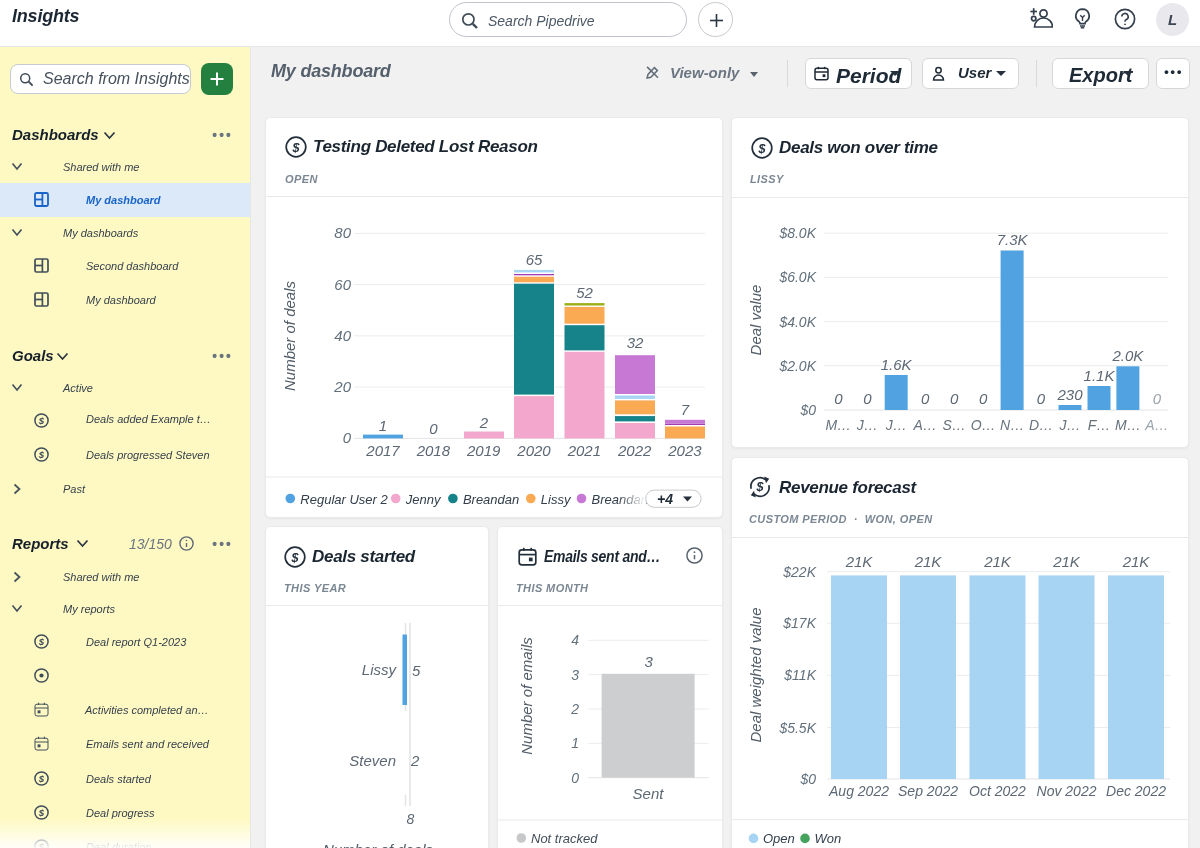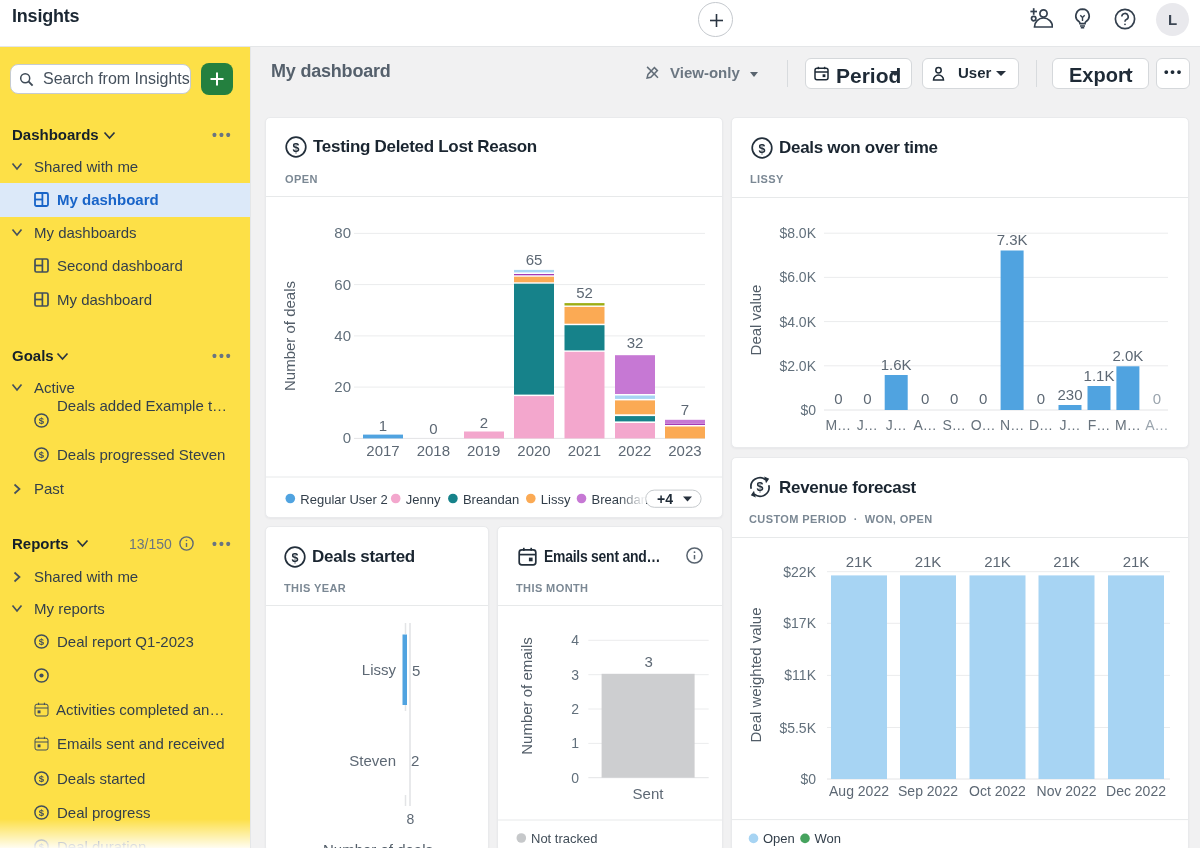--- a/index.html
+++ b/index.html
@@ -1,32 +1,32 @@
 <!DOCTYPE html>
 <html><head>
 <meta charset="utf-8">
 <style>
   * { margin:0; padding:0; box-sizing:border-box; }
   html,body { width:1200px; height:848px; overflow:hidden; font-family:"Liberation Sans", sans-serif; background:#fff; }
   .abs { position:absolute; }
-  #page { position:relative; width:1108px; height:848px; }
+  #page { position:relative; width:1108px; height:848px;font-style:italic; }
   
   #topbar { left:0; top:0; width:1200px; height:47px; background:#fff; border-bottom:1px solid #e4e6e8; z-index:3; }
   #tb-title { z-index:6; left:12px; top:6px; font-size:18px; font-weight:bold; color:#1b2733; letter-spacing:-0.2px; }
   #searchpill { z-index:6; left:449px; top:2px; width:238px; height:35px; border:1px solid #bfc4ca; border-radius:18px; background:#fff; }
   #searchpill span { position:absolute; left:38px; top:10px; font-size:14px; color:#4c5864; }
   #pluscircle { z-index:6; left:698px; top:2px; width:35px; height:35px; border:1px solid #c5c9ce; border-radius:50%; background:#fff; }
   #avatar { z-index:6; left:1156px; top:3px; width:33px; height:33px; border-radius:50%; background:#e9e9ed; color:#3c4654; font-size:15px; font-weight:bold; text-align:center; line-height:33px; }
   
-  #sidebar { left:0; top:47px; width:251px; height:801px; background:#fde047; border-right:1px solid #e4e6e8; z-index:4; overflow:hidden; }
+  #sidebar { left:0; top:47px; width:251px; height:801px; background:#fef9c3; border-right:1px solid #e4e6e8; z-index:4; overflow:hidden; }
   .sb-search { position:absolute; left:10px; top:17px; width:181px; height:30px; border:1px solid #c6cbd1; border-radius:8px; background:#fff; }
   .sb-search span { position:absolute; left:32px; top:5px; font-size:16px; color:#45505c; }
   .sb-green { position:absolute; left:201px; top:16px; width:32px; height:32px; border-radius:8px; background:#24803f; }
   .sb-hdr { position:absolute; height:34px; line-height:34px; font-size:15px; font-weight:bold; color:#15202b; }
-  .sb-item { position:absolute; height:34px; line-height:34px; font-size:15px; color:#333f4b; white-space:nowrap; }
+  .sb-item { position:absolute; height:34px; line-height:34px; font-size:11px; color:#333f4b; white-space:nowrap;margin-left:29px; }
   .sb-sel { position:absolute; left:0; width:251px; height:34px; background:#dce9f9; }
   .sb-sel-text { font-weight:bold; color:#1864c8; }
   .dots { position:absolute; height:34px; line-height:34px; letter-spacing:2px; color:#6a7580; font-weight:bold; font-size:14px; }
   
   #mainbg { left:251px; top:47px; width:949px; height:801px; background:#f1f1f2; }
   #pg-title { left:271px; top:61px; font-size:18px; font-weight:bold; color:#55606c; letter-spacing:-0.2px; z-index:2;}
   .tbtn { position:absolute; top:58px; height:31px; background:#fff; border:1px solid #d5d8db; border-radius:6px; font-size:15px; font-weight:bold; color:#1e2a36; z-index:2; }
   .tdiv { position:absolute; top:60px; width:1px; height:27px; background:#d8dbde; z-index:2; }
   .tri { display:block; width:0; height:0; border-left:5.5px solid transparent; border-right:5.5px solid transparent; border-top:6px solid #27313d; }
   
@@ -37,20 +37,27 @@
   svg text { font-family:"Liberation Sans", sans-serif; }
 </style>
 </head>
 <body>
 <div id="page">
 
   <div id="mainbg" class="abs"></div>
 
   <div id="topbar" class="abs"></div>
   <div id="tb-title" class="abs">Insights</div>
+  <div id="searchpill" class="abs">
+    <svg class="abs" style="left:10px;top:8px" width="20" height="20" viewBox="0 0 20 20" fill="none" stroke="#3e4a56" stroke-width="1.7">
+        <circle cx="8.4" cy="8.4" r="5.6"></circle>
+        <line x1="12.8" y1="12.8" x2="17" y2="17" stroke-width="2.4"></line>
+      </svg>
+    <span>Search Pipedrive</span>
+  </div>
   <div id="pluscircle" class="abs">
     <svg class="abs" style="left:9.5px;top:9.5px" width="15" height="15" viewBox="0 0 15 15" stroke="#2a3542" stroke-width="1.6">
         <line x1="7.5" y1="1" x2="7.5" y2="14"></line>
         <line x1="1" y1="7.5" x2="14" y2="7.5"></line>
       </svg>
   </div>
   <svg class="abs" style="left:1029px;top:6px;z-index:6" width="24" height="23" viewBox="0 0 24 23" fill="none" stroke="#333f4d" stroke-width="1.7">
     <circle cx="14.5" cy="7.5" r="3.6"></circle>
     <path d="M5.5 21 a9 9 0 0 1 18 0 Z"></path>
     <line x1="4.7" y1="2.2" x2="4.7" y2="8.8"></line>
@@ -121,21 +128,21 @@
       </svg>
     <div class="dots" style="left:212px;top:292px;">•••</div>
     <div class="sb-item" style="left:34px;top:324px;">Active</div>
     <svg class="abs" style="left:11px;top:336px" width="12" height="9" viewBox="0 0 12 9" fill="none" stroke="#45515d" stroke-width="1.7">
         <polyline points="1.5,1.5 6.0,7 10.5,1.5"></polyline>
       </svg>
     <svg class="abs" style="left:34px;top:366px" width="15" height="15" viewBox="0 0 15 15" fill="none" stroke="#414e5b">
         <circle cx="7.5" cy="7.5" r="6.6" stroke-width="1.5"></circle>
         <text x="7.5" y="11" font-size="9.5" font-weight="bold" text-anchor="middle" fill="#414e5b" stroke="none">$</text>
       </svg>
-    <div class="sb-item" style="left:57px;top:342px;text-align:right;">Deals added Example t…</div>
+    <div class="sb-item" style="left:57px;top:355px;text-align:right;">Deals added Example t…</div>
     <svg class="abs" style="left:34px;top:400px" width="15" height="15" viewBox="0 0 15 15" fill="none" stroke="#414e5b">
         <circle cx="7.5" cy="7.5" r="6.6" stroke-width="1.5"></circle>
         <text x="7.5" y="11" font-size="9.5" font-weight="bold" text-anchor="middle" fill="#414e5b" stroke="none">$</text>
       </svg>
     <div class="sb-item" style="left:57px;top:391px;">Deals progressed Steven</div>
     <div class="sb-item" style="left:34px;top:425px;">Past</div>
     <svg class="abs" style="left:13px;top:436px" width="9" height="12" viewBox="0 0 9 12" fill="none" stroke="#45515d" stroke-width="1.7">
         <polyline points="1.5,1.5 6.5,6 1.5,10.5"></polyline>
       </svg>
     <div class="sb-hdr" style="left:12px;top:480px;">Reports</div>

